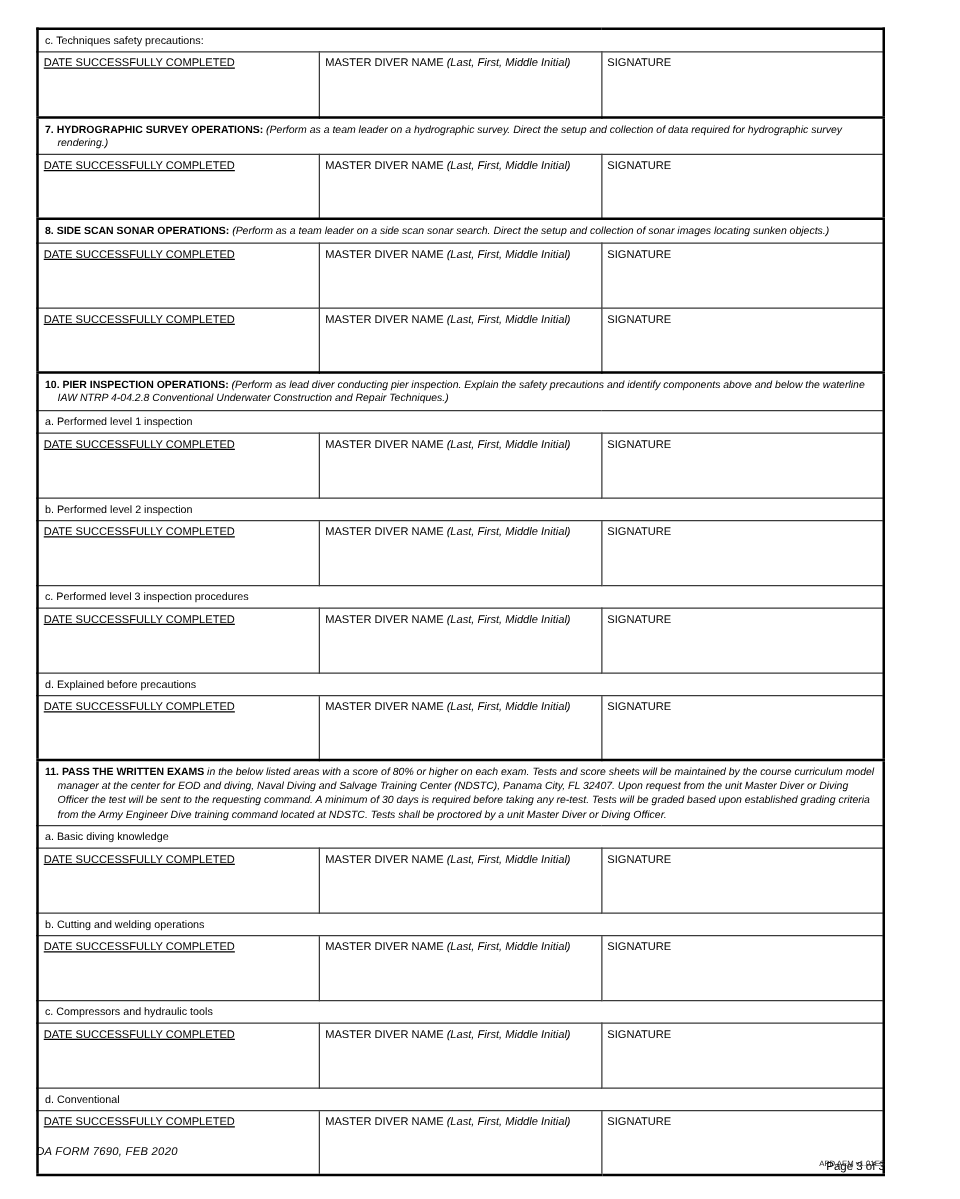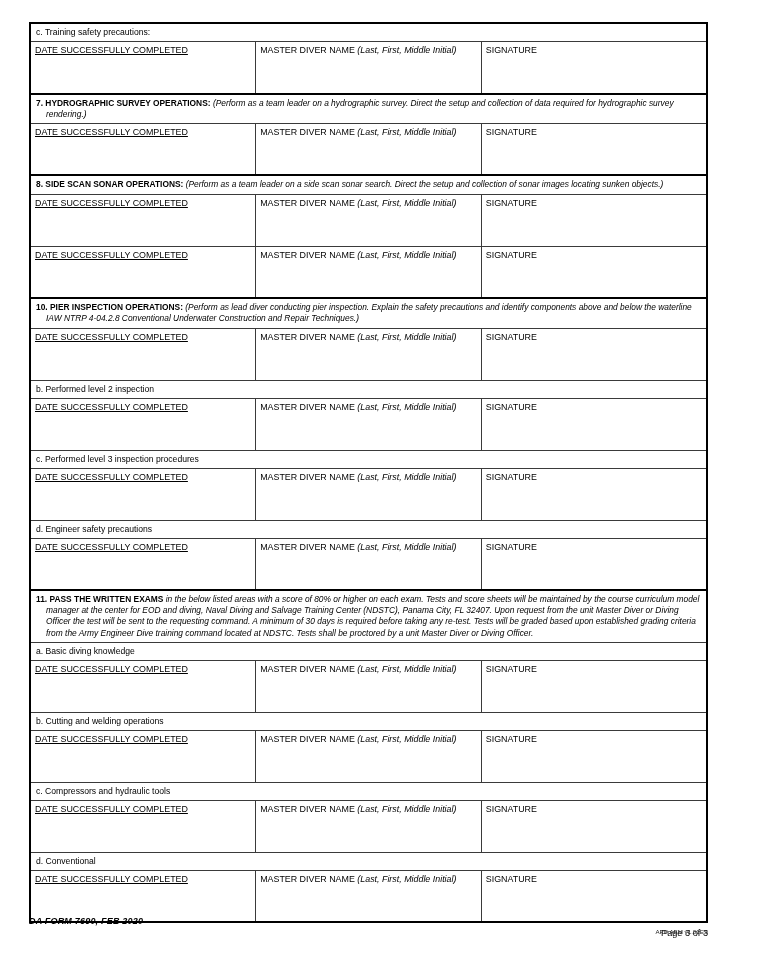--- a/index.html
+++ b/index.html
@@ -98,21 +98,21 @@
     left: 29px;
     top: 916px;
     width: 679px;
     height: 30px;
   }
   #footer .form-id {
     position: absolute;
     left: 0;
     top: 0;
     font-size: 9px;
-    font-weight: bold;
+    font-weight: normal;
     font-style: italic;
     letter-spacing: 0.2px;
   }
   #footer .page-num {
     position: absolute;
     right: 0;
     top: 12px;
     font-size: 9.2px;
     text-align: center;
   }
@@ -125,21 +125,21 @@
     color: #222;
   }
 </style>
 </head>
 <body>
 
 <div id="page">
   <table class="form-table">
     <tbody id="table-body">
         <tr class="sub-row">
-          <td colspan="3">c. Training safety precautions:</td>
+          <td colspan="3">c. Techniques safety precautions:</td>
         </tr>
         <tr class="data-row">
           <td class="c-date">DATE SUCCESSFULLY COMPLETED</td>
           <td class="c-name"><span>MASTER DIVER NAME</span> <i>(Last, First, Middle Initial)</i></td>
           <td class="c-sig">SIGNATURE</td>
         </tr>
         <tr class="section-row">
           <td colspan="3">
             <div class="section-text"><span class="hang"><b>7.</b> <b>HYDROGRAPHIC SURVEY OPERATIONS</b><b>:</b> </span><i>(Perform as a team leader on a hydrographic survey. Direct the setup and collection of data required for hydrographic survey rendering.)</i></div>
           </td>
@@ -162,20 +162,23 @@
         <tr class="data-row">
           <td class="c-date">DATE SUCCESSFULLY COMPLETED</td>
           <td class="c-name"><span>MASTER DIVER NAME</span> <i>(Last, First, Middle Initial)</i></td>
           <td class="c-sig">SIGNATURE</td>
         </tr>
         <tr class="section-row">
           <td colspan="3">
             <div class="section-text"><span class="hang"><b>10.</b> <b>PIER INSPECTION OPERATIONS</b><b>:</b> </span><i>(Perform as lead diver conducting pier inspection. Explain the safety precautions and identify components above and below the waterline IAW NTRP 4-04.2.8 Conventional Underwater Construction and Repair Techniques.)</i></div>
           </td>
         </tr>
+        <tr class="sub-row">
+          <td colspan="3">a. Performed level 1 inspection</td>
+        </tr>
         <tr class="data-row">
           <td class="c-date">DATE SUCCESSFULLY COMPLETED</td>
           <td class="c-name"><span>MASTER DIVER NAME</span> <i>(Last, First, Middle Initial)</i></td>
           <td class="c-sig">SIGNATURE</td>
         </tr>
         <tr class="sub-row">
           <td colspan="3">b. Performed level 2 inspection</td>
         </tr>
         <tr class="data-row">
           <td class="c-date">DATE SUCCESSFULLY COMPLETED</td>
@@ -184,21 +187,21 @@
         </tr>
         <tr class="sub-row">
           <td colspan="3">c. Performed level 3 inspection procedures</td>
         </tr>
         <tr class="data-row">
           <td class="c-date">DATE SUCCESSFULLY COMPLETED</td>
           <td class="c-name"><span>MASTER DIVER NAME</span> <i>(Last, First, Middle Initial)</i></td>
           <td class="c-sig">SIGNATURE</td>
         </tr>
         <tr class="sub-row">
-          <td colspan="3">d. Engineer safety precautions</td>
+          <td colspan="3">d. Explained before precautions</td>
         </tr>
         <tr class="data-row">
           <td class="c-date">DATE SUCCESSFULLY COMPLETED</td>
           <td class="c-name"><span>MASTER DIVER NAME</span> <i>(Last, First, Middle Initial)</i></td>
           <td class="c-sig">SIGNATURE</td>
         </tr>
         <tr class="section-row">
           <td colspan="3">
             <div class="section-text"><span class="hang"><b>11.</b> <b>PASS THE WRITTEN EXAMS</b> </span><i>in the below listed areas with a score of 80% or higher on each exam. Tests and score sheets will be maintained by the course curriculum model manager at the center for EOD and diving, Naval Diving and Salvage Training Center (NDSTC), Panama City, FL 32407. Upon request from the unit Master Diver or Diving Officer the test will be sent to the requesting command. A minimum of 30 days is required before taking any re-test. Tests will be graded based upon established grading criteria from the Army Engineer Dive training command located at NDSTC.  Tests shall be proctored by a unit Master Diver or Diving Officer.</i></div>
           </td>

